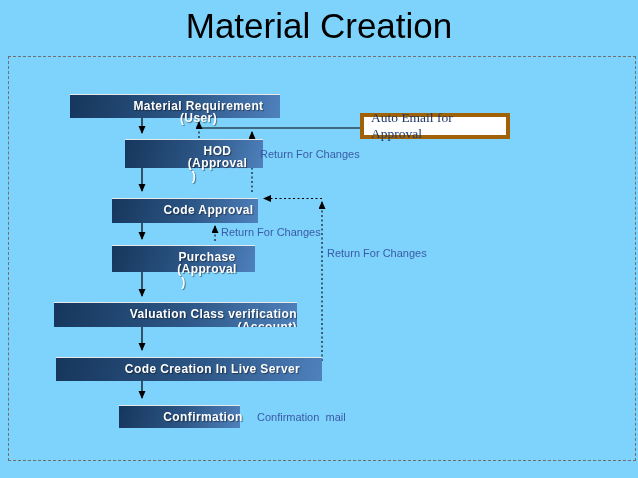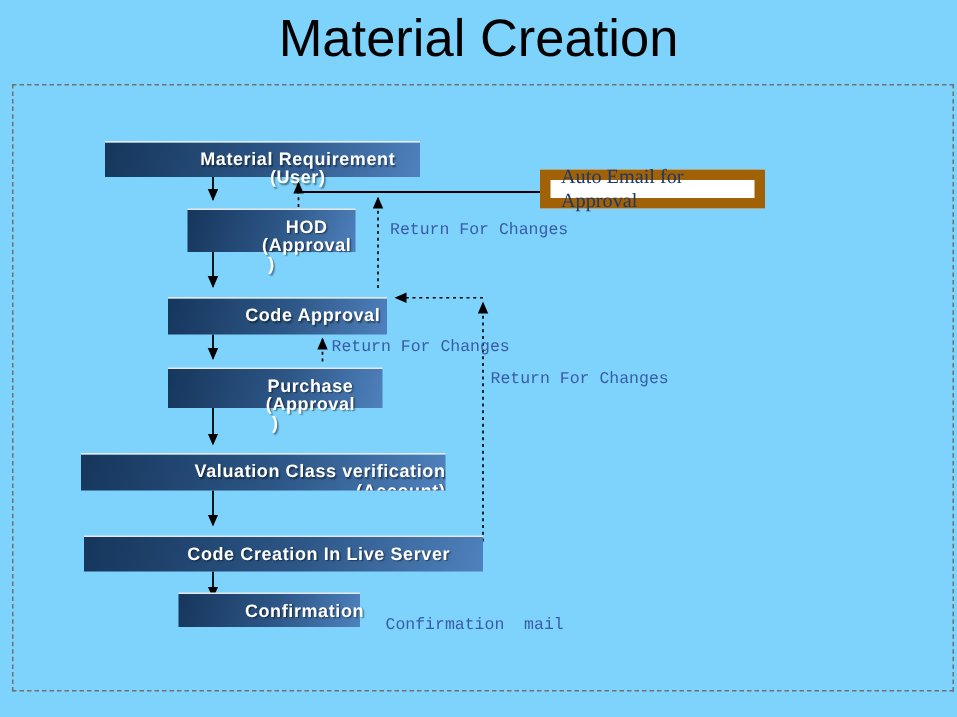--- a/index.html
+++ b/index.html
@@ -27,37 +27,37 @@
     text-shadow:1px 1px 1px rgba(0,0,0,.45);
     border-top:1px solid #e8e8e8;
   }
   .fbox::before{
     content:"";position:absolute;left:-6px;top:-6px;width:100%;height:100%;
     background:#d9d9d9;z-index:-1;
   }
   .fbox .l1{margin-top:5px;padding-left:47px;}
   .fbox .l2{margin-top:1px;}
   #box-material{left:70px;top:94px;width:210px;height:23px;}
-  #box-hod{left:125px;top:139px;width:112px;height:28px;}
+  #box-hod{left:125px;top:139px;width:138px;height:28px;}
   #box-codegen{left:112px;top:198px;width:146px;height:24px;}
   #box-purchase{left:112px;top:245px;width:143px;height:26px;}
   #box-valuation{left:54px;top:302px;width:243px;height:24px;overflow:hidden;line-height:12px;align-items:flex-end;}
   #box-codecreation{left:56px;top:357px;width:266px;height:23px;}
-  #box-confirmation{left:119px;top:395px;width:121px;height:22px;}
+  #box-confirmation{left:119px;top:405px;width:121px;height:22px;}
   #box-confirmation::before{left:-4px;top:-6px;width:calc(100% + 9px);}
   
   .callout{
     position:absolute;left:360px;top:113px;width:150px;height:26px;
-    background:#fff;border:7px solid #a16207;box-sizing:border-box;
+    background:#fff;border:4px solid #a16207;box-sizing:border-box;
     font-family:"Liberation Serif",serif;font-size:13.5px;color:#1f3864;
     display:flex;align-items:center;padding-left:7px;
   }
   
   .note{
-    position:absolute;font-size:11px;color:#3a5ba6;white-space:pre;font-family:Liberation Mono, monospace;
+    position:absolute;font-size:11px;color:#3a5ba6;white-space:pre;
   }
   #note-return1{left:260px;top:148px;}
   #note-return2{left:221px;top:226px;}
   #note-return3{left:327px;top:247px;}
   #note-confmail{left:257px;top:411px;}
   
   .connectors{position:absolute;left:0;top:0;pointer-events:none;}
 </style>
 </head>
 <body>

